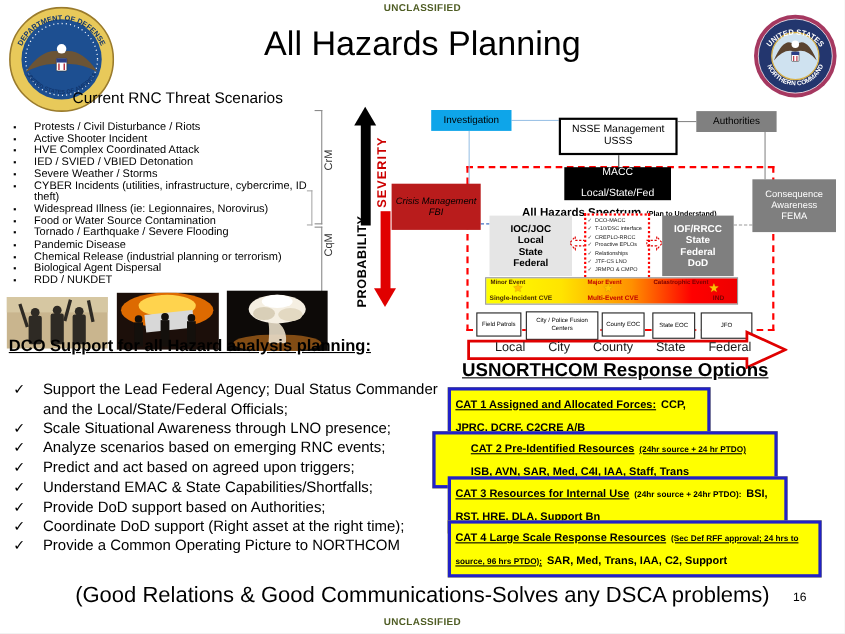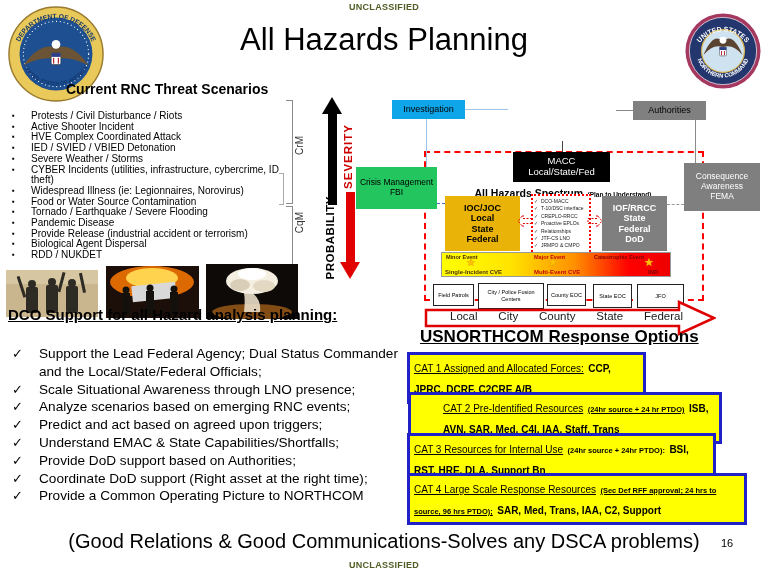--- a/index.html
+++ b/index.html
@@ -2,38 +2,38 @@
 <html><head>
 <meta charset="utf-8">
 <style>
   html,body{margin:0;padding:0;background:#e9e9e9;}
   .slide{position:relative;width:768px;height:576px;background:#ffffff;overflow:hidden;
          font-family:"Liberation Sans",sans-serif;color:#000;}
   .abs{position:absolute;}
   .classif{font-size:9px;font-weight:bold;color:#4f5d24;letter-spacing:.3px;}
   .title{width:768px;text-align:center;font-size:31px;color:#000;}
   
-  .threat-head{font-size:14px;font-weight:bold;}
+  .threat-head{font-size:14px;font-weight:normal;}
   ul.threat{list-style:none;margin:0;padding:0;width:292px;}
   ul.threat li{position:relative;padding-left:21px;font-size:10px;line-height:10.7px;}
   ul.threat li::before{content:"▪";position:absolute;left:2px;top:0;font-size:8px;}
   
   .bracketR{border-top:1px solid #8a8a8a;border-right:1px solid #8a8a8a;border-bottom:1px solid #8a8a8a;width:6px;}
   .vtext{writing-mode:vertical-rl;transform:rotate(180deg);font-weight:bold;}
   .shaft{background:#000;}
   .tri-up{width:0;height:0;border-left:10px solid transparent;border-right:10px solid transparent;border-bottom:17px solid #000;}
   .tri-down{width:0;height:0;border-left:10px solid transparent;border-right:10px solid transparent;border-top:17px solid #e00000;}
   
   .dbox{display:flex;flex-direction:column;align-items:center;justify-content:center;text-align:center;line-height:1.15;}
   .b-inv{background:#0ea5e9;font-size:9px;}
   .b-gray{background:#808080;font-size:9px;}
   .b-white{background:#fff;border:2px solid #000;font-size:9.5px;}
   .b-black{background:#000;color:#fff;font-size:9.5px;}
-  .b-slate{background:#22c55e;font-size:8.5px;}
-  .b-slate2{background:#eab308;font-size:9px;font-weight:600;}
+  .b-slate{background:#b91c1c;font-size:8.5px;font-style:italic;}
+  .b-slate2{background:#e5e5e5;font-size:9px;font-weight:600;}
   .b-gray2{background:#7f7f7f;color:#fff;font-size:9px;font-weight:600;}
   .b-grayw{background:#7f7f7f;color:#fff;font-size:8.5px;}
   .redrect{border:2px dashed #ff0000;}
   .spectrum{width:278px;text-align:center;}
   .spectrum .main{font-size:10.5px;font-weight:bold;}
   .spectrum .paren{font-size:6.5px;font-weight:bold;}
   ul.mini{list-style:none;margin:0;padding:2px 0 0 0;}
   ul.mini li{position:relative;padding-left:8px;font-size:5px;line-height:7.4px;color:#222;white-space:nowrap;}
   ul.mini li::before{content:"✓";position:absolute;left:1px;top:0;font-size:5px;color:#444;}
   .minibox{background:#fff;border:2px dotted #ff0000;}
@@ -46,21 +46,21 @@
   .arrowlabels{display:flex;justify-content:space-between;font-size:11.5px;color:#1a1a1a;}
   .conn{position:absolute;}
   
   .dco-head{font-size:15px;font-weight:bold;text-decoration:underline;}
   ul.dco{list-style:none;margin:0;padding:0;width:396px;}
   ul.dco li{position:relative;padding-left:31px;font-size:13.6px;line-height:17.8px;}
   ul.dco li::before{content:"✓";position:absolute;left:4px;top:0;font-size:13px;}
   
   .resp-head{font-size:17px;font-weight:bold;text-decoration:underline;}
   .cat{background:#ffff00;border:3px solid #2121c8;padding:2px 4px;line-height:1.3;}
-  .cat-title{font-weight:normal;text-decoration:underline;font-size:10px;}
+  .cat-title{font-weight:bold;text-decoration:underline;font-size:10px;}
   .cat-note{font-weight:bold;font-size:7.5px;}
   .cat-note.u{text-decoration:underline;}
   .cat-items{font-weight:bold;font-size:10px;}
   .footnote{width:768px;text-align:center;font-size:20px;}
   .pagenum{font-size:11px;}
 </style>
 </head>
 <body>
 
 <div class="slide">
@@ -119,21 +119,21 @@
     <li>Protests / Civil Disturbance / Riots</li>
     <li>Active Shooter Incident</li>
     <li>HVE Complex Coordinated Attack</li>
     <li>IED / SVIED / VBIED Detonation</li>
     <li>Severe Weather / Storms</li>
     <li>CYBER Incidents (utilities, infrastructure, cybercrime, ID theft)</li>
     <li>Widespread Illness (ie: Legionnaires, Norovirus)</li>
     <li>Food or Water Source Contamination</li>
     <li>Tornado / Earthquake / Severe Flooding</li>
     <li>Pandemic Disease</li>
-    <li>Provide Release (industrial accident or terrorism)</li>
+    <li>Chemical Release (industrial planning or terrorism)</li>
     <li>Biological Agent Dispersal</li>
     <li>RDD / NUKDET</li>
   </ul>
 
   <div class="abs bracketR" style="left:286px;top:100px;height:102px;"></div>
   <div class="abs bracketR" style="left:286px;top:206px;height:60px;"></div>
   <div class="abs bracketR" style="left:279px;top:173px;height:30px;width:4px;border-color:#aaa;"></div>
   <div class="abs vtext" style="left:294px;top:136px;font-size:10px;color:#333;font-weight:normal;">CrM</div>
   <div class="abs vtext" style="left:294px;top:212px;font-size:10px;color:#333;font-weight:normal;">CqM</div>
 
@@ -190,31 +190,35 @@
   <div class="conn" style="left:616px;top:110px;width:17px;height:1px;background:#8a8a8a;"></div>
   <div class="conn" style="left:562px;top:141px;width:1px;height:11px;background:#444;"></div>
   <div class="conn" style="left:695px;top:120px;width:1px;height:43px;background:#8a8a8a;"></div>
   <div class="conn" style="left:437px;top:203px;width:8px;border-top:1px dashed #4472c4;"></div>
   <div class="conn" style="left:667px;top:204px;width:17px;border-top:1px dashed #999;"></div>
 
   <div class="abs dbox b-inv" style="left:392px;top:100px;width:73px;height:19px;">
       <span>Investigation</span>
     </div>
 
+  <div class="abs dbox b-white" style="left:508px;top:107px;width:104px;height:30px;">
+    <div>NSSE Management</div>
+    <div>USSS</div>
+  </div>
 
   <div class="abs dbox b-gray" style="left:633px;top:101px;width:73px;height:19px;">
       <span>Authorities</span>
     </div>
 
   <div class="abs dbox b-slate" style="left:356px;top:167px;width:81px;height:42px;">
     <div>Crisis Management</div>
     <div>FBI</div>
   </div>
 
-  <div class="abs dbox b-black" style="left:513px;top:152px;width:97px;height:30px;">
+  <div class="abs dbox b-black" style="left:513px;top:152px;width:97px;height:30px;justify-content:space-between;">
     <div>MACC</div>
     <div>Local/State/Fed</div>
   </div>
 
   <div class="abs dbox b-grayw" style="left:684px;top:163px;width:76px;height:48px;">
     <div>Consequence</div>
     <div>Awareness</div>
     <div>FEMA</div>
   </div>
 
@@ -308,21 +312,21 @@
     <li>Provide a Common Operating Picture to NORTHCOM</li>
   </ul>
 
   <div class="abs resp-head" style="left:420px;top:327px;">USNORTHCOM Response Options</div>
 
   <div class="abs cat" style="left:407px;top:352px;width:225px;">
     <span class="cat-title">CAT 1 Assigned and Allocated Forces:</span>
     <span class="cat-items">CCP, JPRC, DCRF, C2CRE A/B</span>
   </div>
 
-  <div class="abs cat" style="left:408px;top:392px;width:272px;padding-left:32px;">
+  <div class="abs cat" style="left:393px;top:392px;width:272px;padding-left:32px;">
     <span class="cat-title">CAT 2 Pre-Identified Resources</span>
     <span class="cat-note u">(24hr source + 24 hr PTDO)</span>
     <span class="cat-items">ISB, AVN, SAR, Med, C4I, IAA, Staff, Trans</span>
   </div>
 
   <div class="abs cat" style="left:407px;top:433px;width:295px;">
     <span class="cat-title">CAT 3 Resources for Internal Use</span>
     <span class="cat-note">(24hr source + 24hr PTDO):</span>
     <span class="cat-items">BSI, RST, HRE, DLA, Support Bn</span>
   </div>

